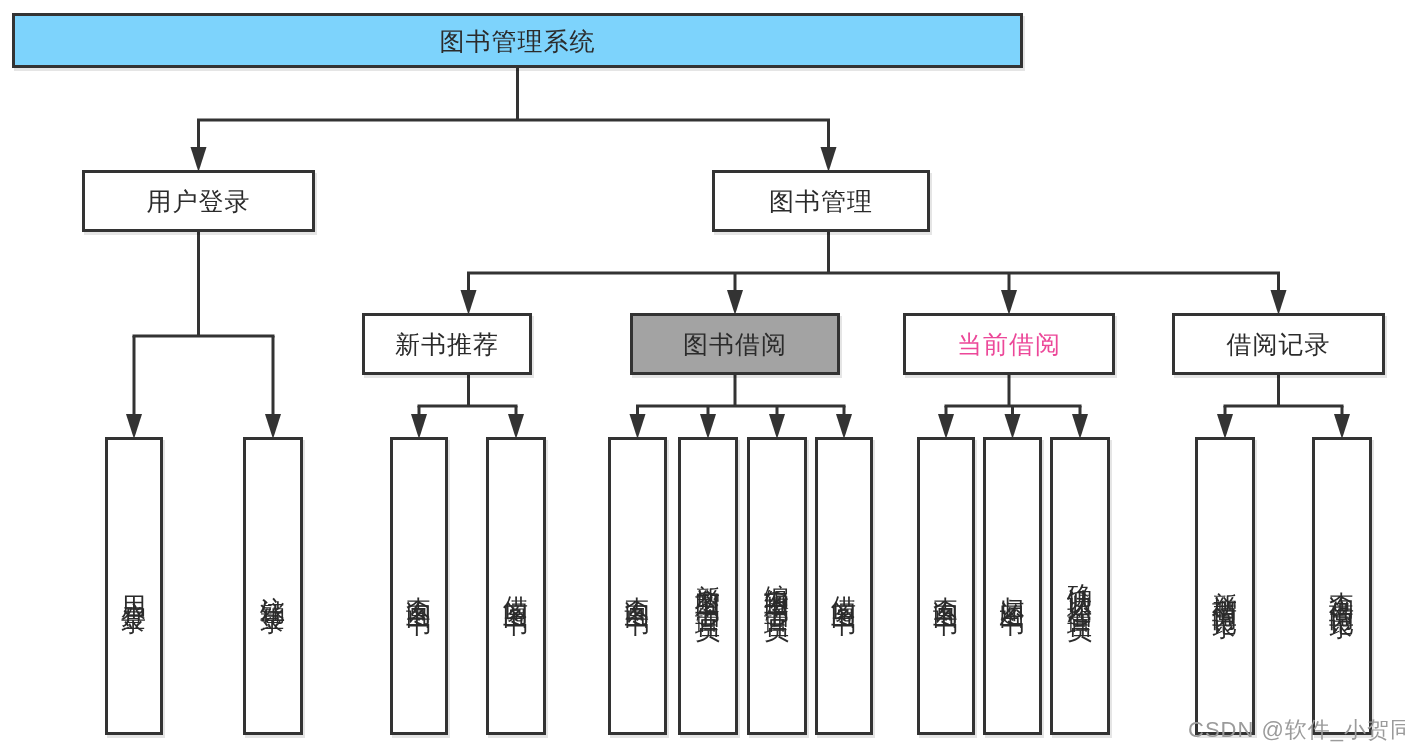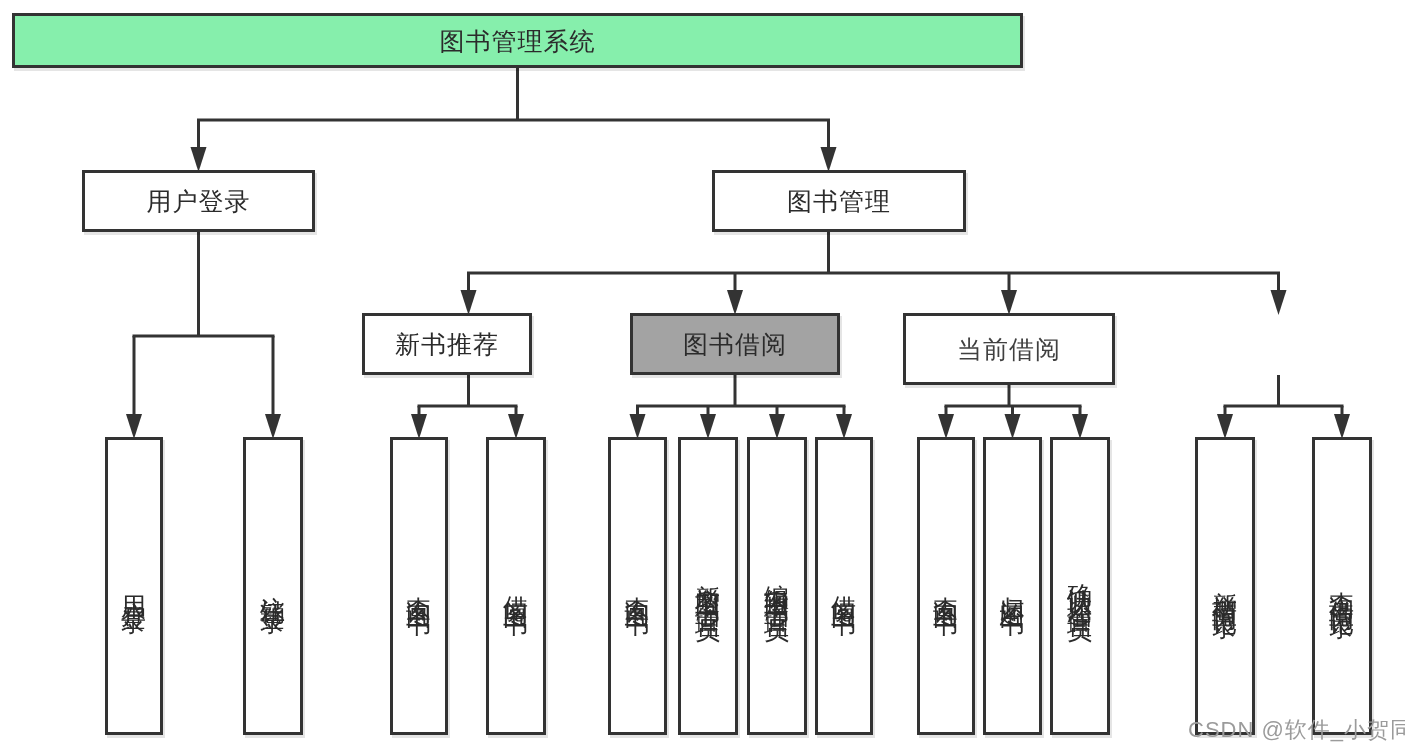--- a/index.html
+++ b/index.html
@@ -78,26 +78,27 @@
       <line x1="1080" y1="406" x2="1080" y2="417" stroke="#333333" stroke-width="3"></line>
       <polygon points="1072,414 1088,414 1080,439" fill="#333333"></polygon>
       <line x1="1278.5" y1="375" x2="1278.5" y2="406" stroke="#333333" stroke-width="3"></line>
       <line x1="1223.5" y1="406" x2="1343.5" y2="406" stroke="#333333" stroke-width="3"></line>
       <line x1="1225" y1="406" x2="1225" y2="417" stroke="#333333" stroke-width="3"></line>
       <polygon points="1217,414 1233,414 1225,439" fill="#333333"></polygon>
       <line x1="1342" y1="406" x2="1342" y2="417" stroke="#333333" stroke-width="3"></line>
       <polygon points="1334,414 1350,414 1342,439" fill="#333333"></polygon>
     </svg>
   <div class="watermark" style="left: 1188px; top: 715px; color: rgb(155, 155, 155);">CSDN @软件_小贺同学</div>
-<div class="node" style="left: 12px; top: 13px; width: 1011px; height: 55px; border-color: rgb(51, 51, 51); background: #86efac; color: rgb(43, 43, 43);">图书管理系统</div>
+<div class="node" style="left: 12px; top: 13px; width: 1011px; height: 55px; border-color: rgb(51, 51, 51); background: #7dd3fc; color: rgb(43, 43, 43);">图书管理系统</div>
     <div class="node" style="left: 82px; top: 170px; width: 233px; height: 62px; border-color: rgb(51, 51, 51); background: rgb(255, 255, 255); color: rgb(43, 43, 43);">用户登录</div>
-    <div class="node" style="left: 712px; top: 170px; width: 254px; height: 62px; border-color: rgb(51, 51, 51); background: rgb(255, 255, 255); color: rgb(43, 43, 43);">图书管理</div>
+    <div class="node" style="left: 712px; top: 170px; width: 218px; height: 62px; border-color: rgb(51, 51, 51); background: rgb(255, 255, 255); color: rgb(43, 43, 43);">图书管理</div>
     <div class="node" style="left: 362px; top: 313px; width: 170px; height: 62px; border-color: rgb(51, 51, 51); background: rgb(255, 255, 255); color: rgb(43, 43, 43);">新书推荐</div>
     <div class="node" style="left: 630px; top: 313px; width: 210px; height: 62px; border-color: rgb(51, 51, 51); background: #a3a3a3; color: rgb(43, 43, 43);">图书借阅</div>
-    <div class="node" style="left: 903px; top: 313px; width: 212px; height: 72px; border-color: rgb(51, 51, 51); background: rgb(255, 255, 255); color: #404040;">当前借阅</div>
+    <div class="node" style="left: 903px; top: 313px; width: 212px; height: 62px; border-color: rgb(51, 51, 51); background: rgb(255, 255, 255); color: #ec4899;">当前借阅</div>
+    <div class="node" style="left: 1172px; top: 313px; width: 213px; height: 62px; border-color: rgb(51, 51, 51); background: rgb(255, 255, 255); color: rgb(43, 43, 43);">借阅记录</div>
     <div class="node vertical" style="left: 105px; top: 437px; width: 58px; height: 298px; border-color: rgb(51, 51, 51); background: rgb(255, 255, 255); color: rgb(43, 43, 43);">用户登录</div>
     <div class="node vertical" style="left: 243px; top: 437px; width: 60px; height: 298px; border-color: rgb(51, 51, 51); background: rgb(255, 255, 255); color: rgb(43, 43, 43);">注销登录</div>
     <div class="node vertical" style="left: 390px; top: 437px; width: 58px; height: 298px; border-color: rgb(51, 51, 51); background: rgb(255, 255, 255); color: rgb(43, 43, 43);">查询图书</div>
     <div class="node vertical" style="left: 486px; top: 437px; width: 60px; height: 298px; border-color: rgb(51, 51, 51); background: rgb(255, 255, 255); color: rgb(43, 43, 43);">借阅图书</div>
     <div class="node vertical" style="left: 608px; top: 437px; width: 59px; height: 298px; border-color: rgb(51, 51, 51); background: rgb(255, 255, 255); color: rgb(43, 43, 43);">查询图书</div>
     <div class="node vertical" style="left: 678px; top: 437px; width: 60px; height: 298px; border-color: rgb(51, 51, 51); background: rgb(255, 255, 255); color: rgb(43, 43, 43);">新增图书（管理员）</div>
     <div class="node vertical" style="left: 747px; top: 437px; width: 60px; height: 298px; border-color: rgb(51, 51, 51); background: rgb(255, 255, 255); color: rgb(43, 43, 43);">编辑图书（管理员）</div>
     <div class="node vertical" style="left: 815px; top: 437px; width: 58px; height: 298px; border-color: rgb(51, 51, 51); background: rgb(255, 255, 255); color: rgb(43, 43, 43);">借阅图书</div>
     <div class="node vertical" style="left: 917px; top: 437px; width: 58px; height: 298px; border-color: rgb(51, 51, 51); background: rgb(255, 255, 255); color: rgb(43, 43, 43);">查询图书</div>
     <div class="node vertical" style="left: 983px; top: 437px; width: 59px; height: 298px; border-color: rgb(51, 51, 51); background: rgb(255, 255, 255); color: rgb(43, 43, 43);">归还图书</div>

